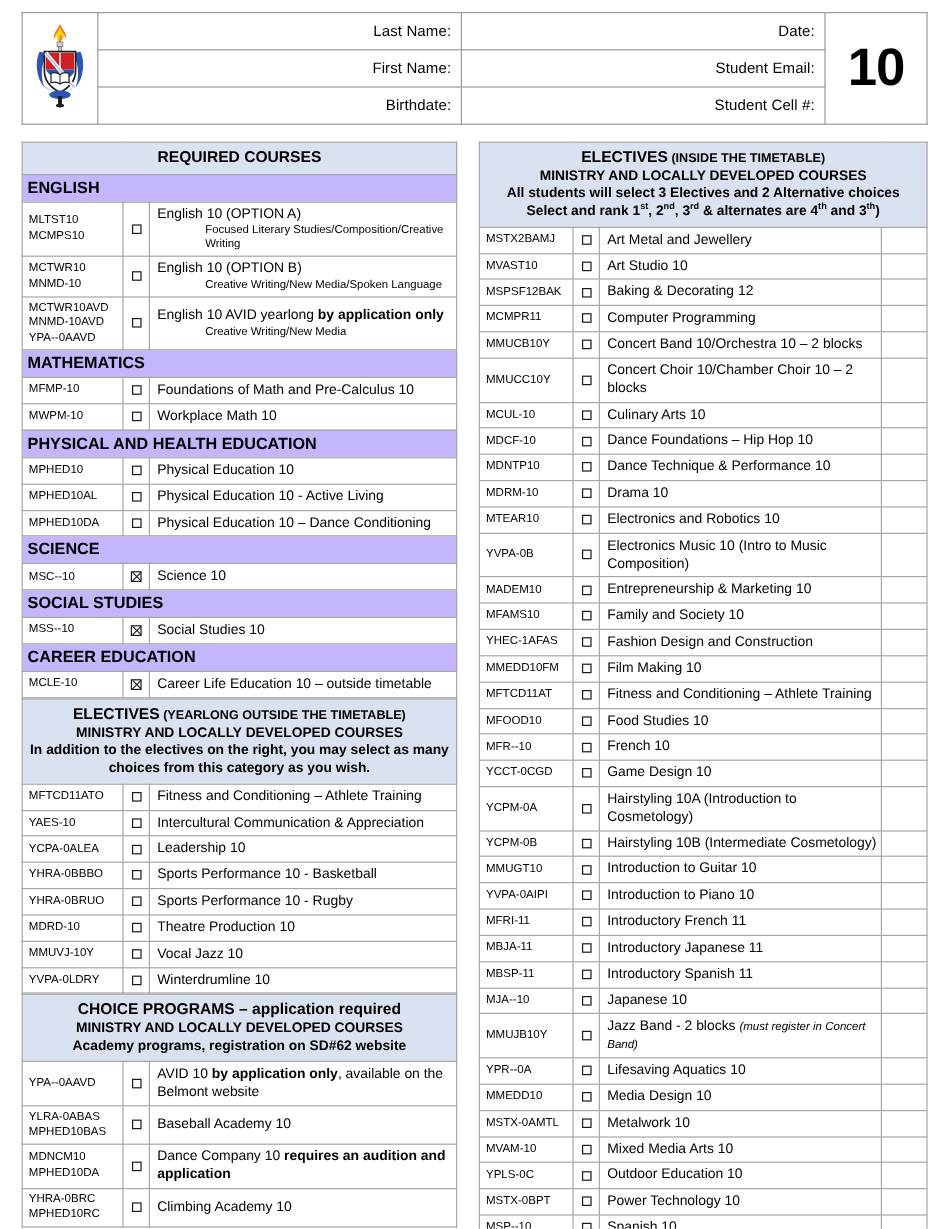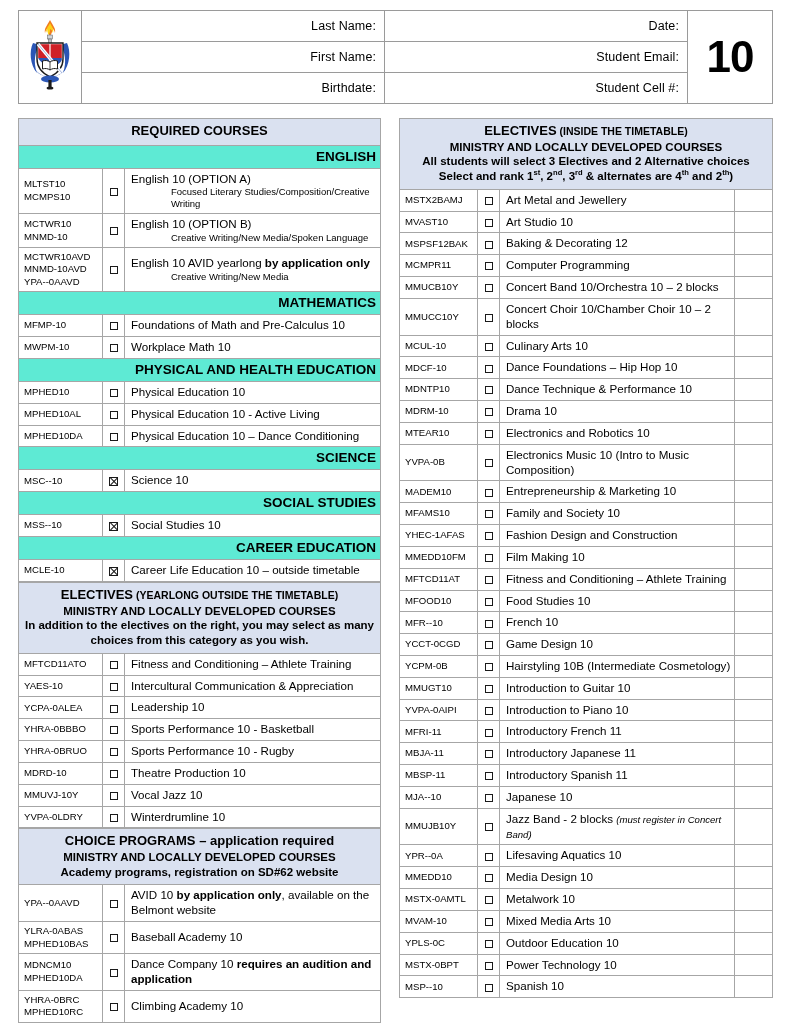--- a/index.html
+++ b/index.html
@@ -86,25 +86,25 @@
     padding: 4px 6px 5px 6px !important;
     line-height: 1.28;
   }
   .banner .sub {
     font-size: 10.5px;
   }
   .banner .ln2 { font-size: 11.5px; display: block; }
   .banner .ln3 { font-size: 11.5px; display: block; }
 
   .section {
-    text-align: right;
+    text-align: left;
     font-weight: bold;
     font-size: 13.5px;
     padding: 3px 4px 4px 4px !important;
-    background: #5eead4;
+    background: #c4b5fd;
   }
 
   
   .code {
     font-size: 9.6px;
     padding: 3px 2px 3px 5px !important;
     line-height: 1.3;
     white-space: nowrap;
   }
   .cbx {
@@ -422,21 +422,21 @@
             <col>
             <col style="width:38px">
         </colgroup>
         <tbody>
           <tr>
             <td class="banner" colspan="4">
               <span>ELECTIVES</span><span class="sub"> (INSIDE THE TIMETABLE)</span>
               <span class="ln2">MINISTRY AND LOCALLY DEVELOPED COURSES</span>
               <span class="ln3">All students will select 3 Electives and 2 Alternative choices</span>
               <span class="ln3">
-                <span>Select and rank 1</span><sup>st</sup><span>, 2</span><sup>nd</sup><span>, 3</span><sup>rd</sup><span> &amp; alternates are 4</span><sup>th</sup><span> and 2</span><sup>th</sup><span>)</span>
+                <span>Select and rank 1</span><sup>st</sup><span>, 2</span><sup>nd</sup><span>, 3</span><sup>rd</sup><span> &amp; alternates are 4</span><sup>th</sup><span> and 3</span><sup>th</sup><span>)</span>
               </span>
             </td>
           </tr>
         </tbody>
         <tbody id="right-rows">
             <tr>
               <td class="code"><span>MSTX2BAMJ</span></td>
               <td class="cbx"><span class="cbxwrap"><span class="box shadow"></span></span></td>
               <td class="title">Art Metal and Jewellery</td>
               <td class="rank"></td>
@@ -549,20 +549,26 @@
               <td class="title">French 10</td>
               <td class="rank"></td>
             </tr>
             <tr>
               <td class="code"><span>YCCT-0CGD</span></td>
               <td class="cbx"><span class="cbxwrap"><span class="box shadow"></span></span></td>
               <td class="title">Game Design 10</td>
               <td class="rank"></td>
             </tr>
             <tr>
+              <td class="code"><span>YCPM-0A</span></td>
+              <td class="cbx"><span class="cbxwrap"><span class="box shadow"></span></span></td>
+              <td class="title">Hairstyling 10A (Introduction to Cosmetology)</td>
+              <td class="rank"></td>
+            </tr>
+            <tr>
               <td class="code"><span>YCPM-0B</span></td>
               <td class="cbx"><span class="cbxwrap"><span class="box shadow"></span></span></td>
               <td class="title">Hairstyling 10B (Intermediate Cosmetology)</td>
               <td class="rank"></td>
             </tr>
             <tr>
               <td class="code"><span>MMUGT10</span></td>
               <td class="cbx"><span class="cbxwrap"><span class="box shadow"></span></span></td>
               <td class="title">Introduction to Guitar 10</td>
               <td class="rank"></td>

